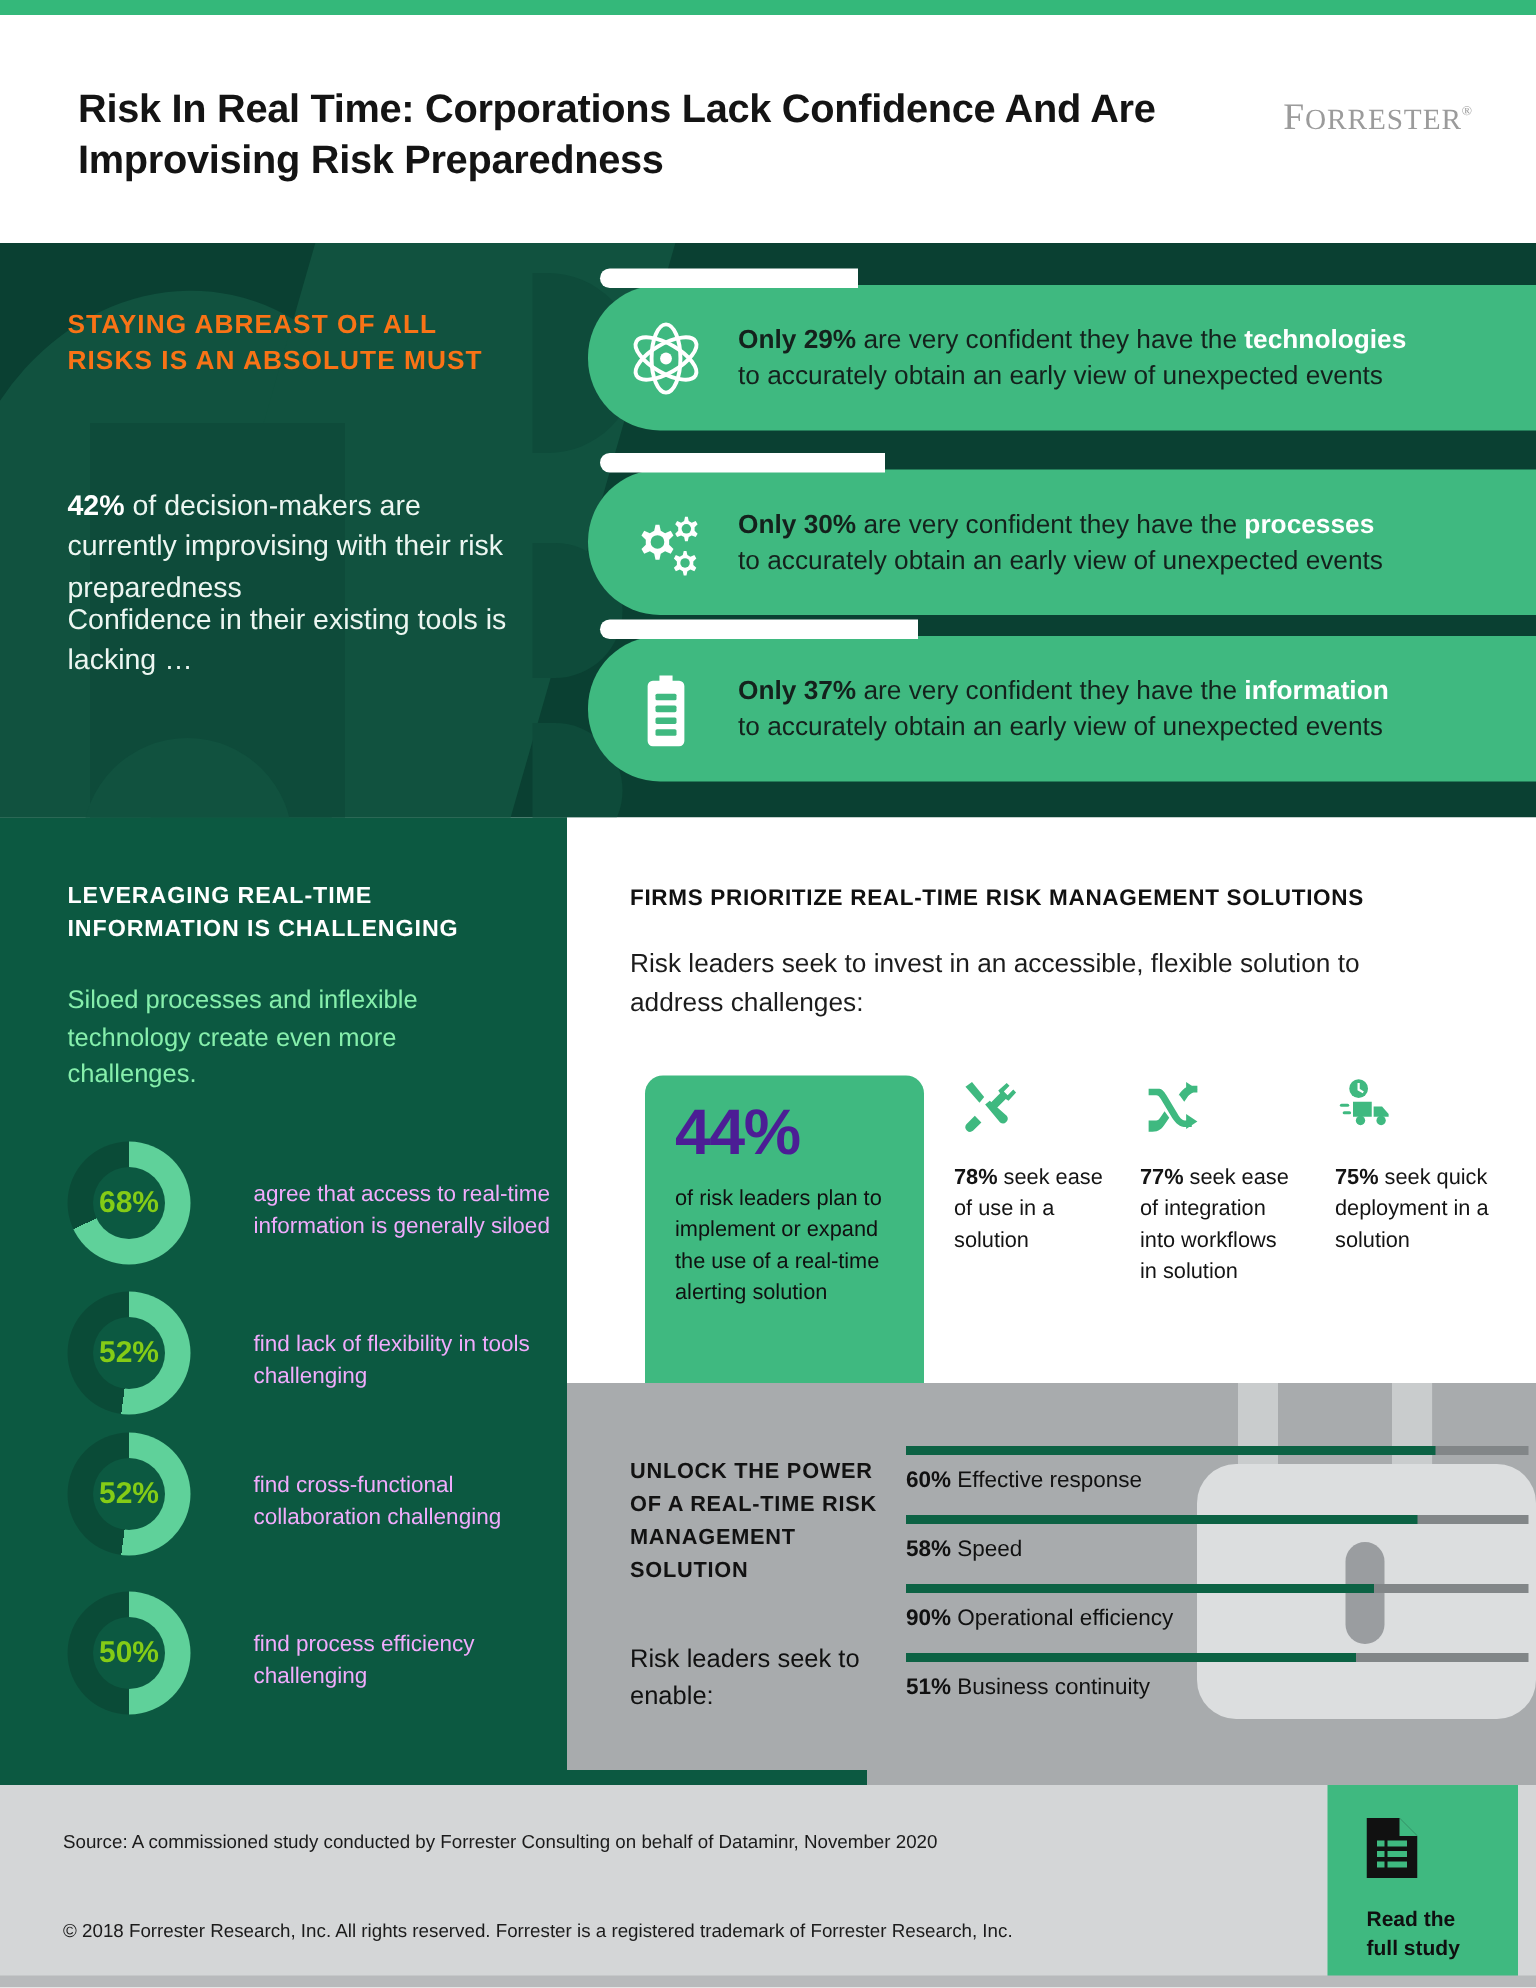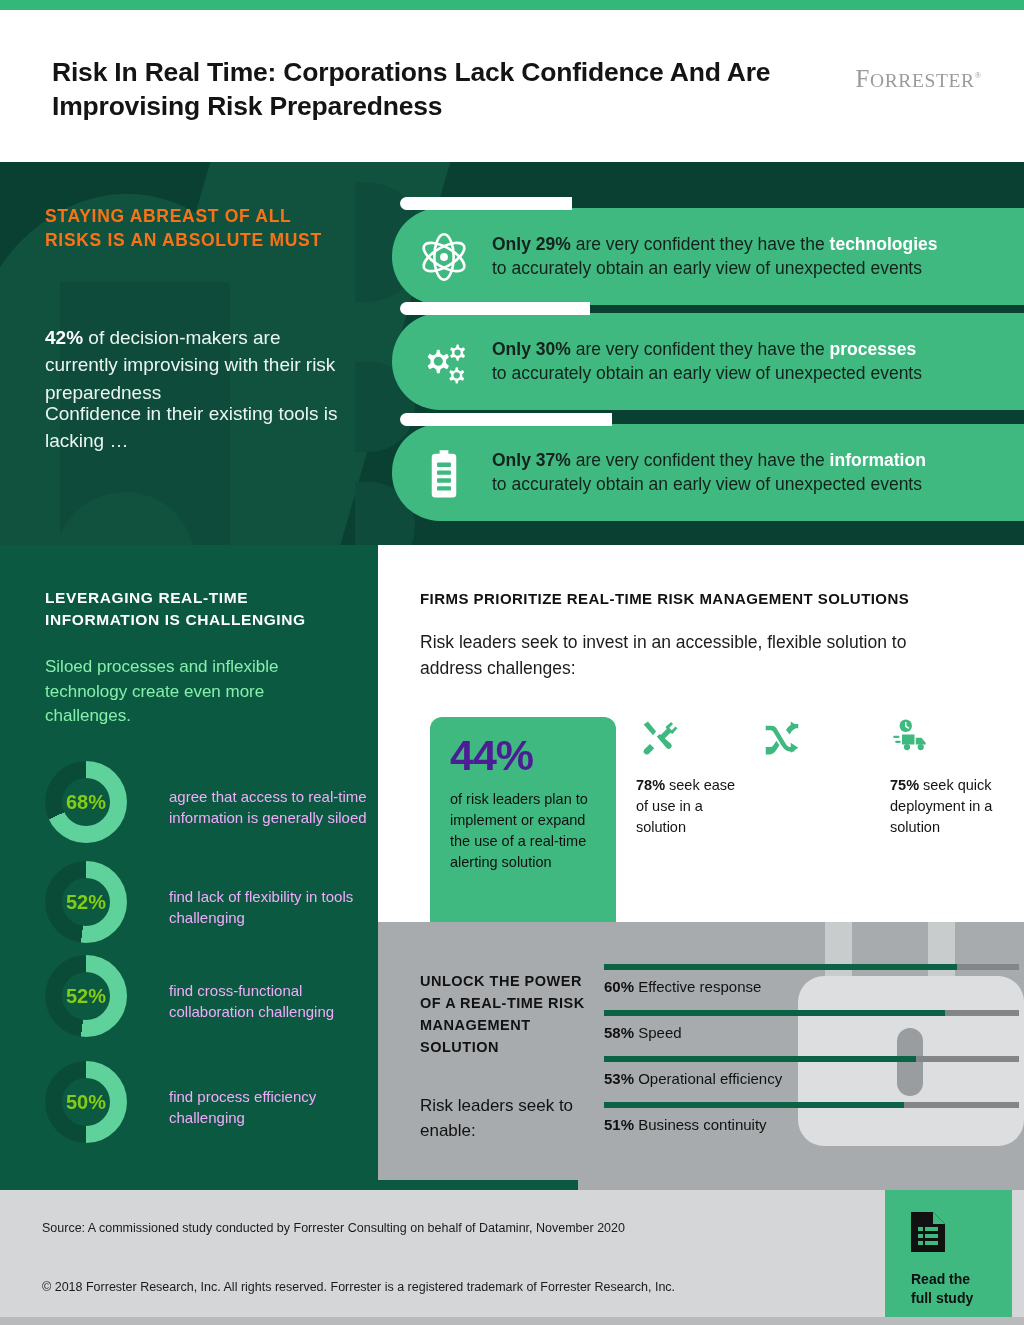--- a/index.html
+++ b/index.html
@@ -225,21 +225,21 @@
     <div class="wm-b"></div>
     <div class="wm-d"></div>
     <div class="wm-e"></div>
     <div class="wm-f"></div>
     <div class="wm-g"></div>
 
     <div class="b1-head">STAYING ABREAST OF ALL RISKS IS AN ABSOLUTE MUST</div>
     <div class="b1-p1"><b>42%</b><span> of decision-makers are currently improvising with their risk preparedness</span></div>
     <div class="b1-p2">Confidence in their existing tools is lacking …</div>
 
-    <div class="pill" style="top:46px;">
+    <div class="pill" style="top:28px;">
       <div class="pill-tab" style="width:172px;"></div>
       <div class="pill-icon">
         <svg viewBox="0 0 64 64" aria-hidden="true">
           <g fill="none" stroke="#fff" stroke-width="3">
             <ellipse cx="32" cy="32" rx="11" ry="26"></ellipse>
             <ellipse cx="32" cy="32" rx="11" ry="26" transform="rotate(60 32 32)"></ellipse>
             <ellipse cx="32" cy="32" rx="11" ry="26" transform="rotate(120 32 32)"></ellipse>
           </g>
           <circle cx="32" cy="32" r="4.5" fill="#fff"></circle>
         </svg>
@@ -342,20 +342,21 @@
     <div class="seek-col" style="left:382px;">
       <div class="seek-icon">
         <svg viewBox="0 0 64 64" aria-hidden="true">
           <path d="M6 14h10c4 0 6 2 9 7l12 20c3 5 5 7 9 7h6v7h-6c-7 0-11-4-15-10L19 25c-2-3-3-4-5-4H6z"></path>
           <path d="M6 48h8c2 0 3-1 5-4l4-6 5 7-4 6c-4 6-7 9-14 9H6z"></path>
           <path d="M46 7l12 8-12 8z"></path>
           <path d="M46 41l12 8-12 8z"></path>
           <path d="M38 21c4-6 8-10 15-10h5v7h-5c-2 0-3 1-5 4l-4 6-5-7z"></path>
         </svg>
       </div>
+      <div class="seek-txt"><b>77%</b><span> seek ease of integration into workflows in solution</span></div>
     </div>
 
     <div class="seek-col" style="left:512px;">
       <div class="seek-icon">
         <svg viewBox="0 0 64 64" aria-hidden="true">
           <circle cx="22" cy="14" r="10"></circle>
           <path d="M22 8v7l5 3" fill="none" stroke="#fff" stroke-width="2.4"></path>
           <path d="M16 28h20v16H16z"></path>
           <path d="M38 33h9l7 8v3h-16z"></path>
           <circle cx="24" cy="48" r="5"></circle>
@@ -387,21 +388,21 @@
       <div class="bar-track">
           <div class="bar-fill" id="bar1" style="width: 82.1667%;"></div>
         </div>
       <div class="bar-label"><b>58%</b><span> Speed</span></div>
     </div>
 
     <div class="barwrap" style="top:134px;">
       <div class="bar-track">
           <div class="bar-fill" id="bar2" style="width: 75.0833%;"></div>
         </div>
-      <div class="bar-label"><b>53%</b><span> Operational efficiency</span></div>
+      <div class="bar-label"><b>90%</b><span> Operational efficiency</span></div>
     </div>
 
     <div class="barwrap" style="top:180px;">
       <div class="bar-track">
           <div class="bar-fill" id="bar3" style="width: 72.25%;"></div>
         </div>
       <div class="bar-label"><b>51%</b><span> Business continuity</span></div>
     </div>
   </div>
 

